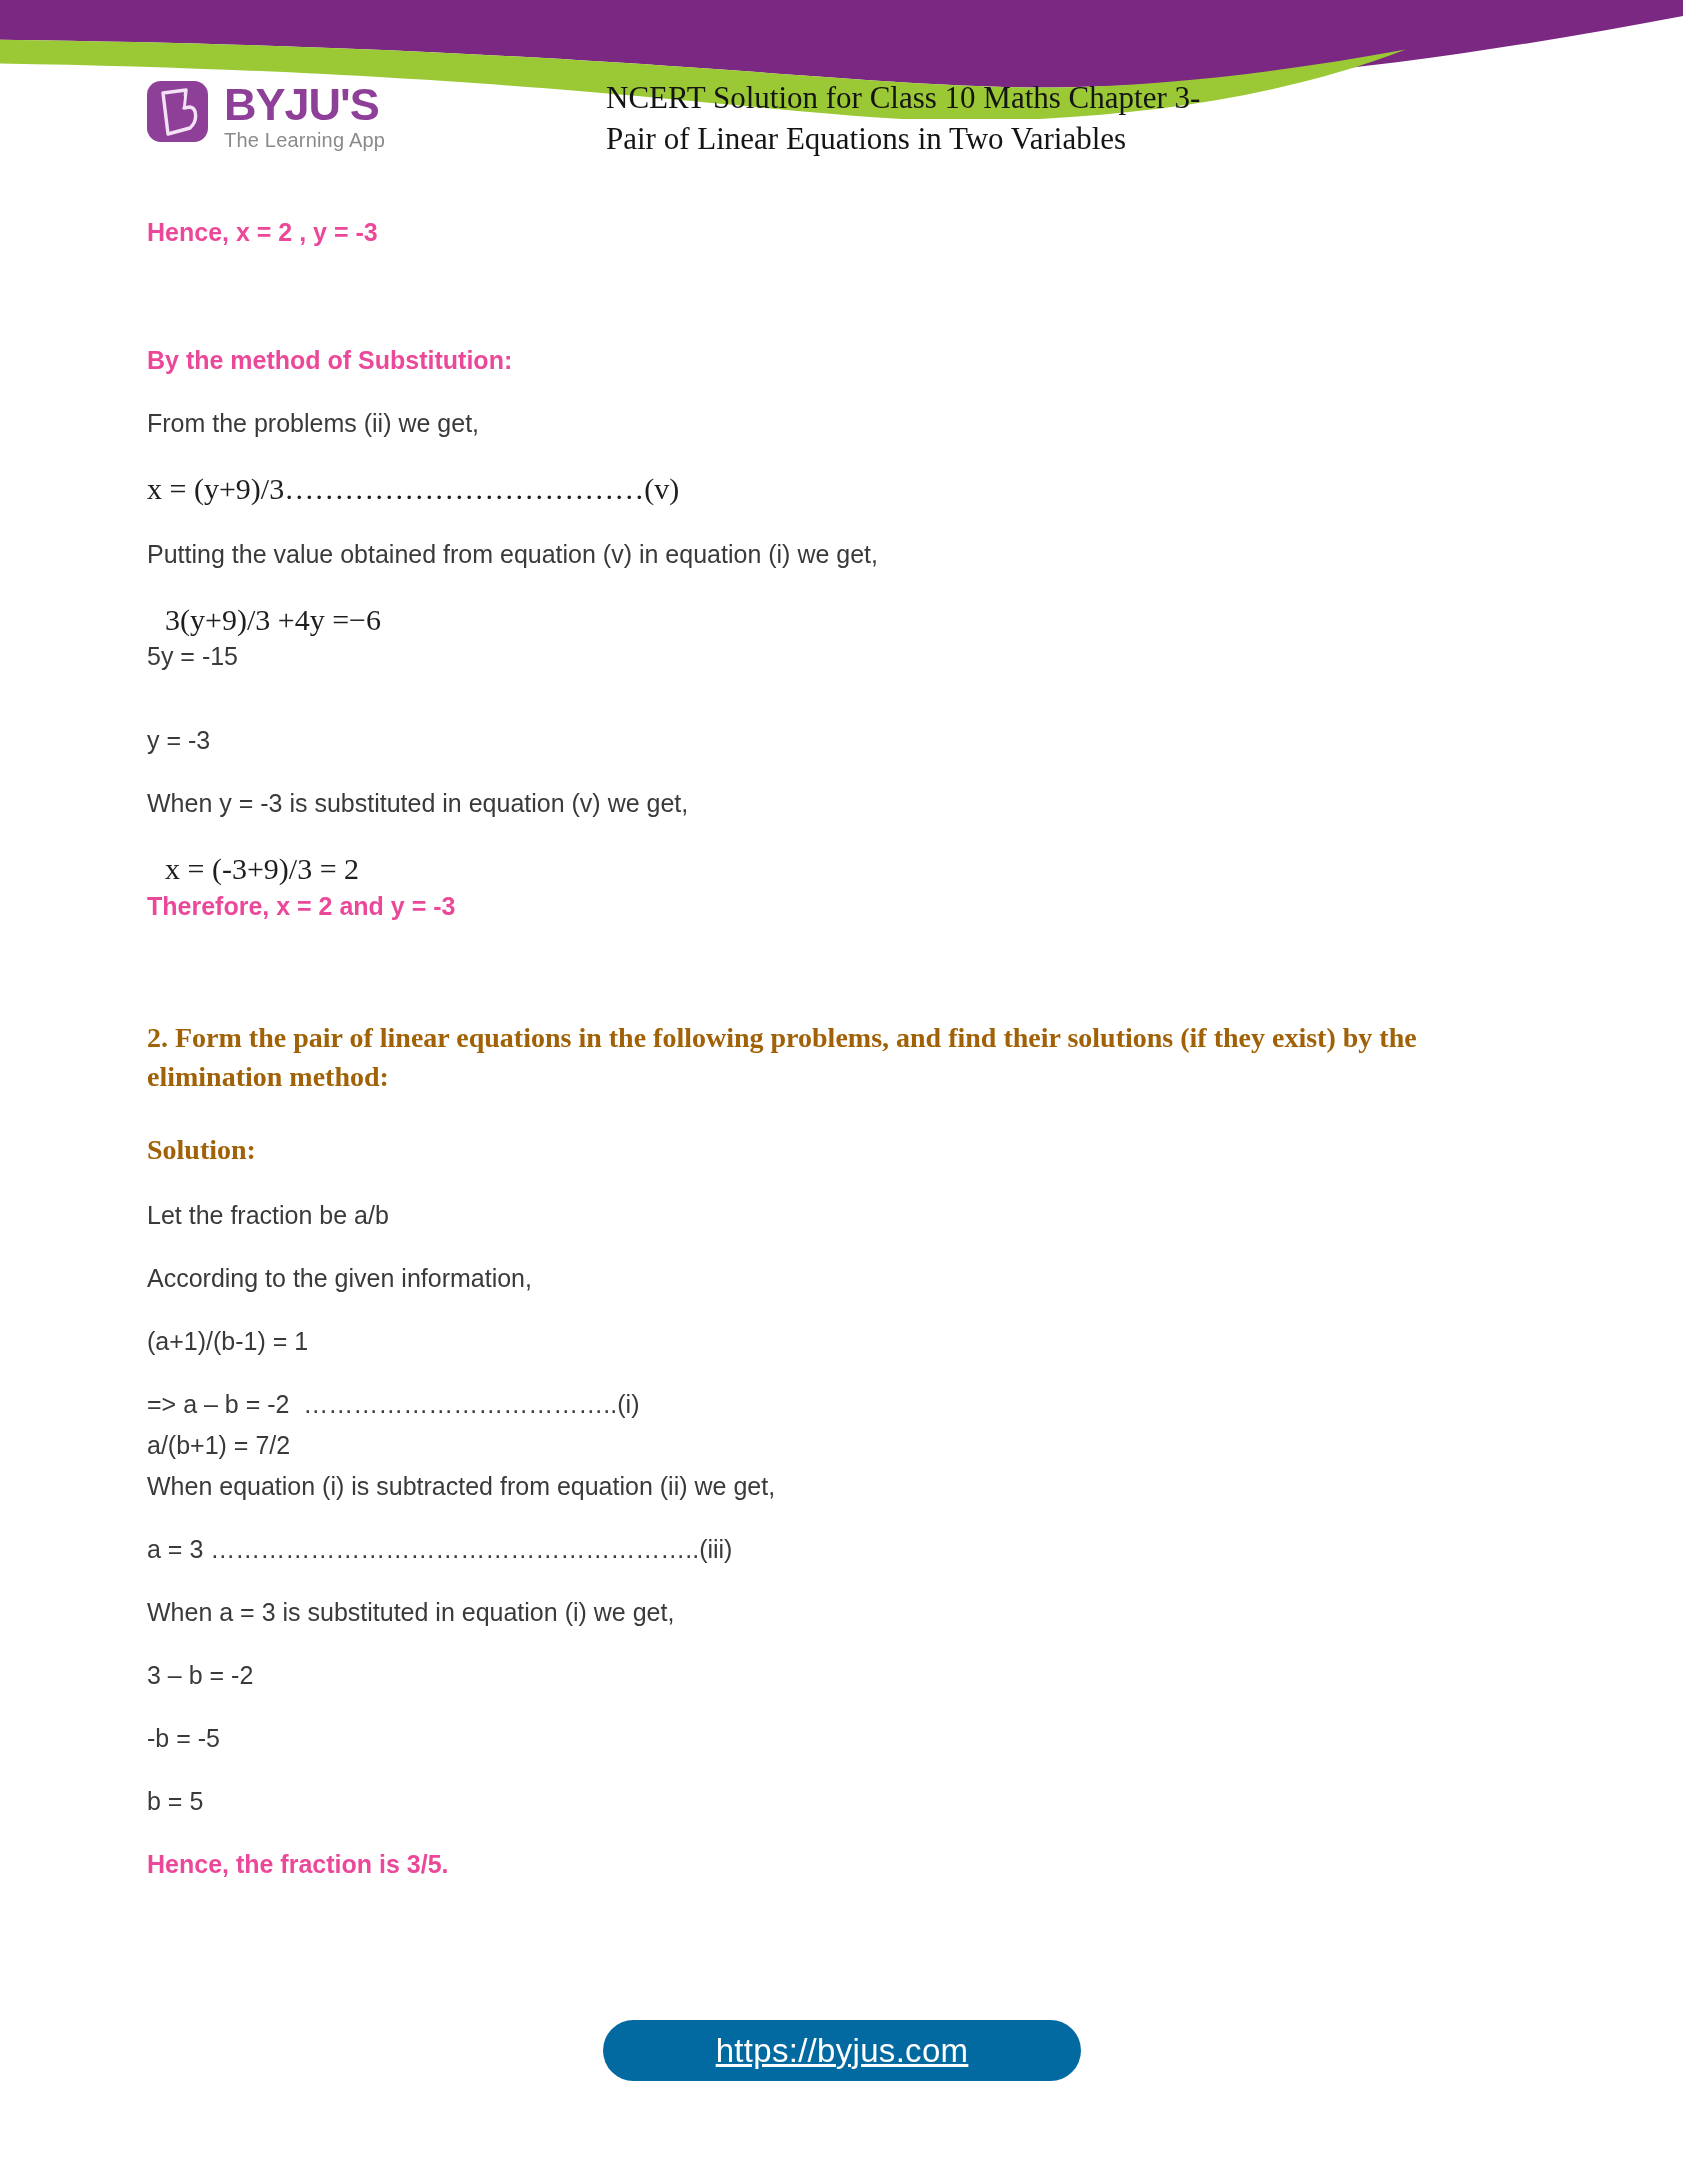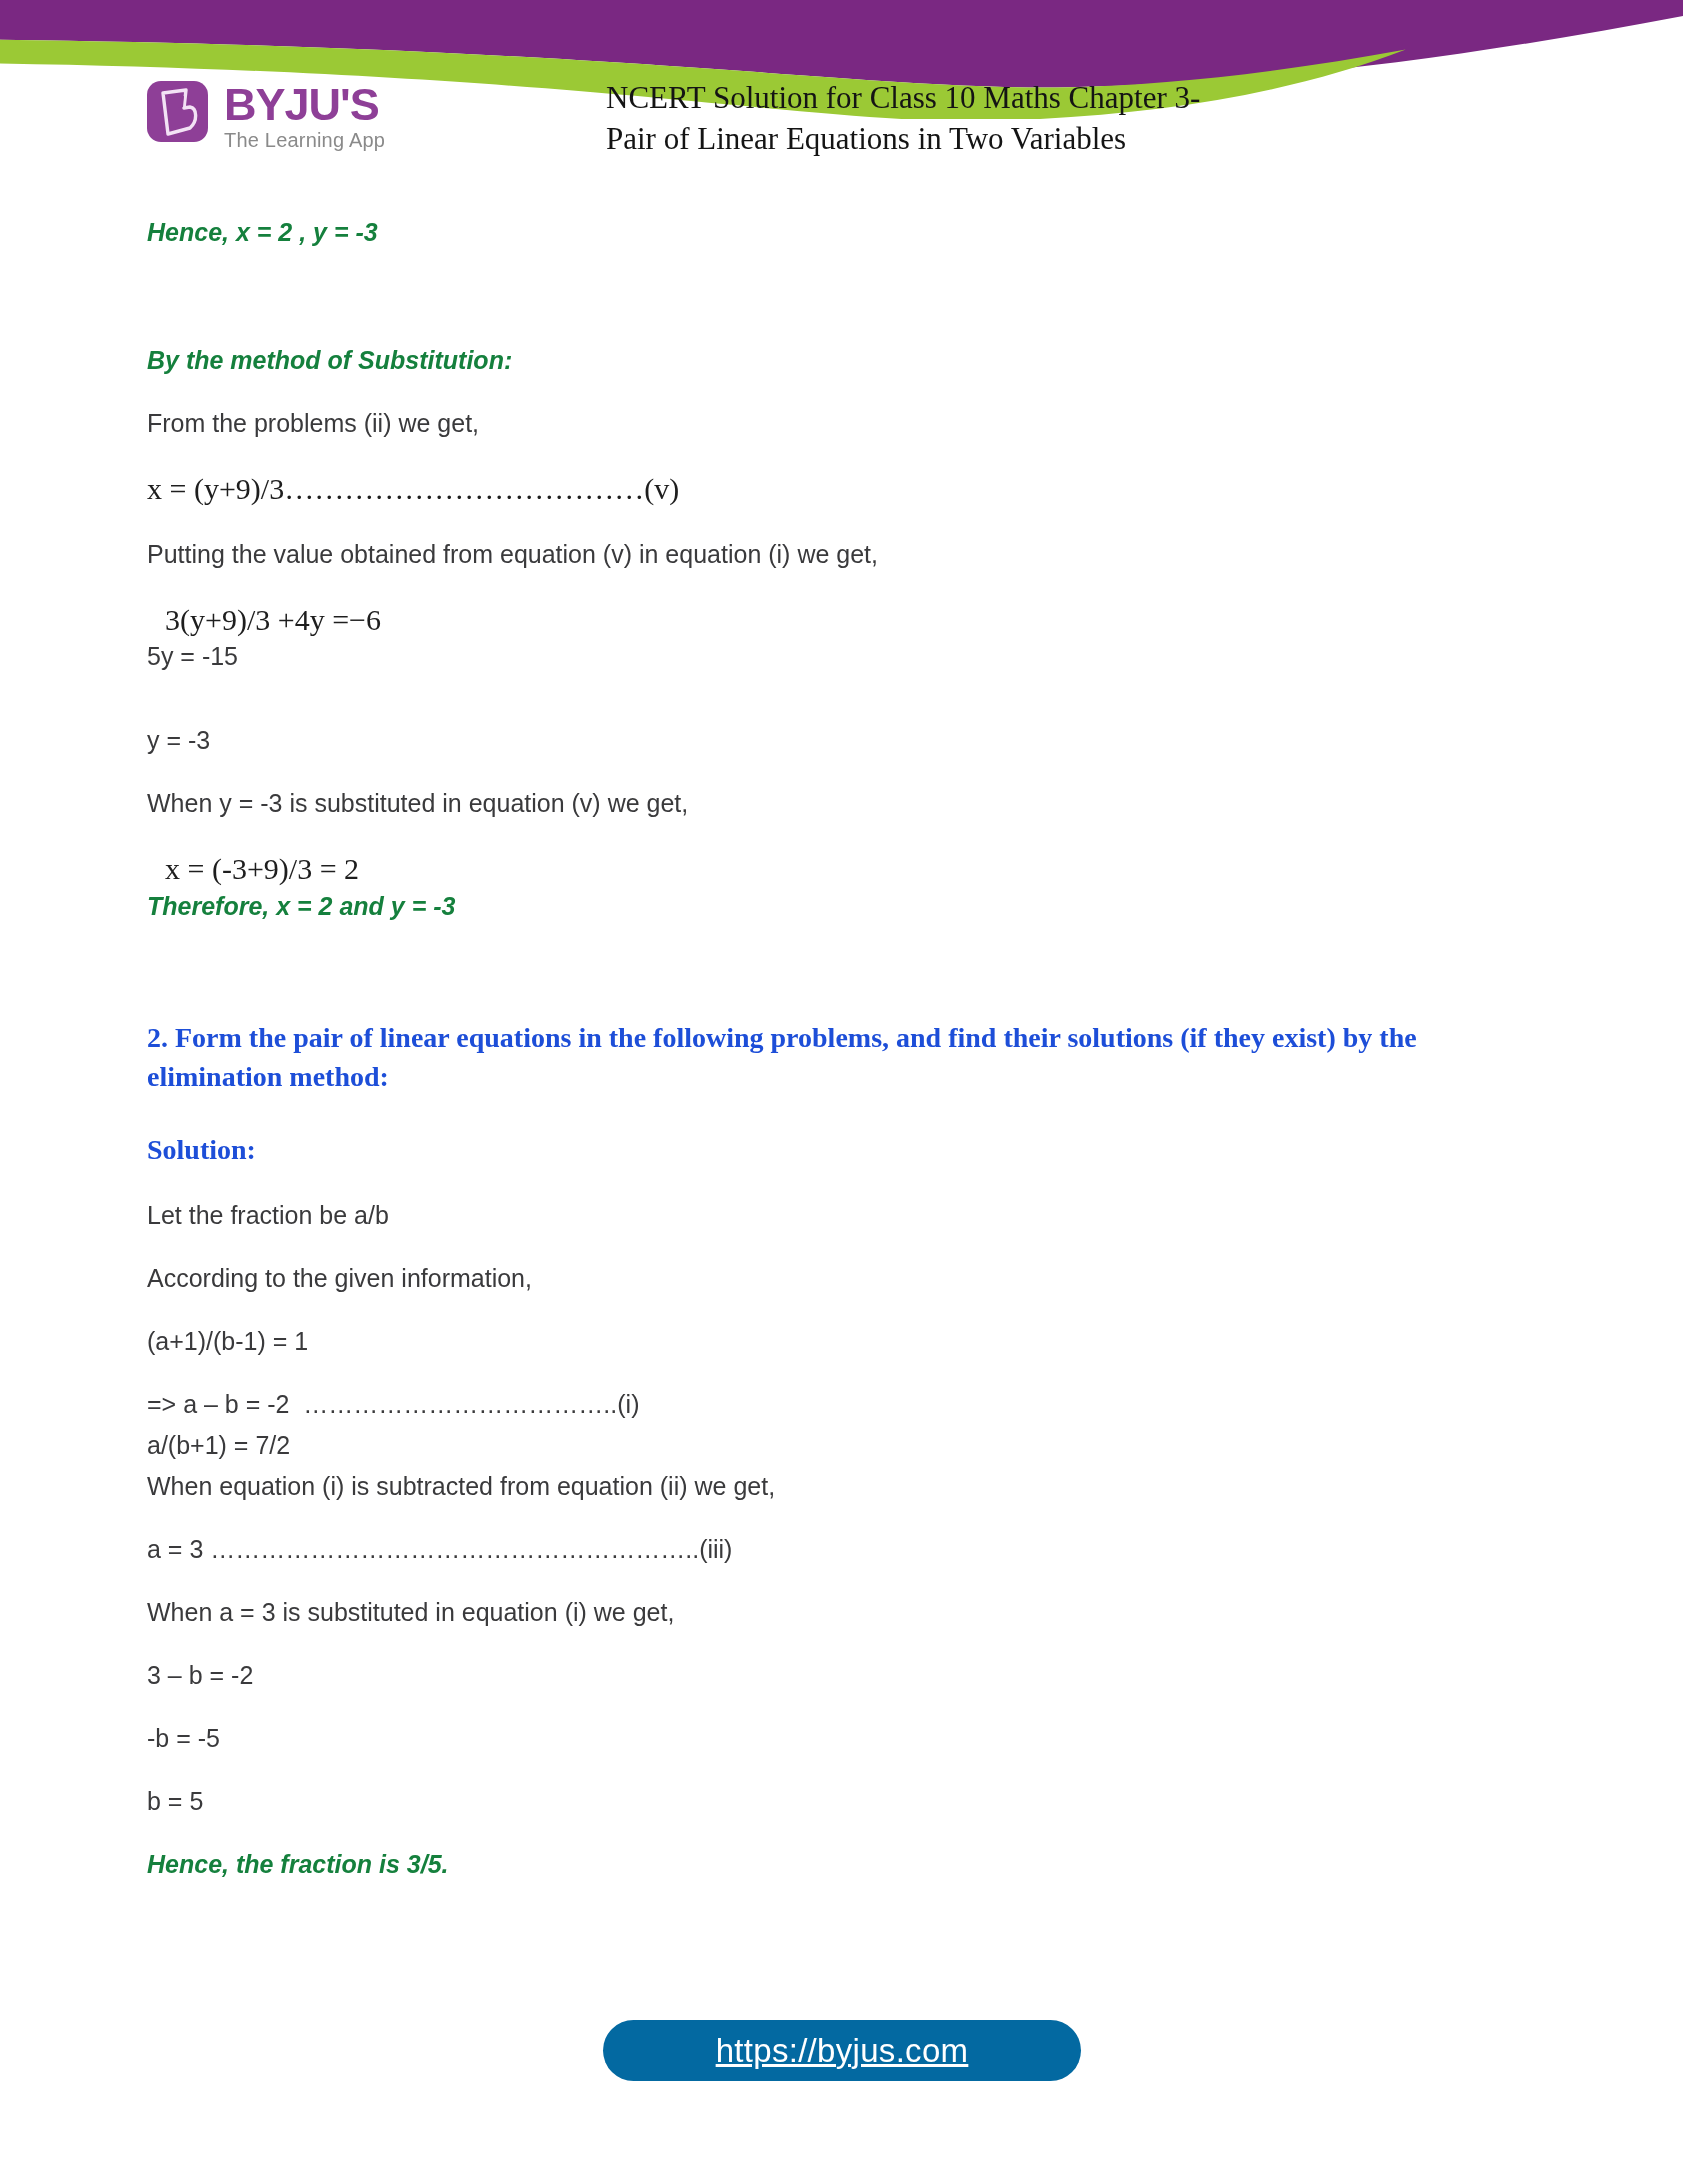--- a/index.html
+++ b/index.html
@@ -89,22 +89,21 @@
   .ln {
     font-family: "Liberation Sans", sans-serif;
     font-size: 25px;
     line-height: 1.32;
     color: #3a3a3c;
     margin: 0 0 30px 0;
     white-space: pre-wrap;
   }
   .ln.b {
     font-weight: bold;
-    color: #15803d;
-    font-style: italic;
+    color: #ec4899;
   }
   .ln.gap-sm { margin-bottom: 8px; }
   .ln.gap-lg { margin-bottom: 51px; }
   .ln.gap-xl { margin-bottom: 95px; }
 
   
   .mth {
     font-family: "Liberation Serif", serif;
     font-size: 30px;
     line-height: 1.25;
@@ -113,21 +112,21 @@
     white-space: pre-wrap;
   }
   .mth.tight { margin-bottom: 2px; margin-left: 18px; }
 
   
   .q {
     font-family: "Liberation Serif", serif;
     font-weight: bold;
     font-size: 28px;
     line-height: 1.40;
-    color: #1d4ed8;
+    color: #a16207;
     margin: 0 0 34px 0;
   }
   .q.sol { font-size: 28px; margin-bottom: 30px; }
 
   .frac {
     display: inline-flex;
     flex-direction: column;
     align-items: center;
     vertical-align: -0.42em;
     line-height: 1;

